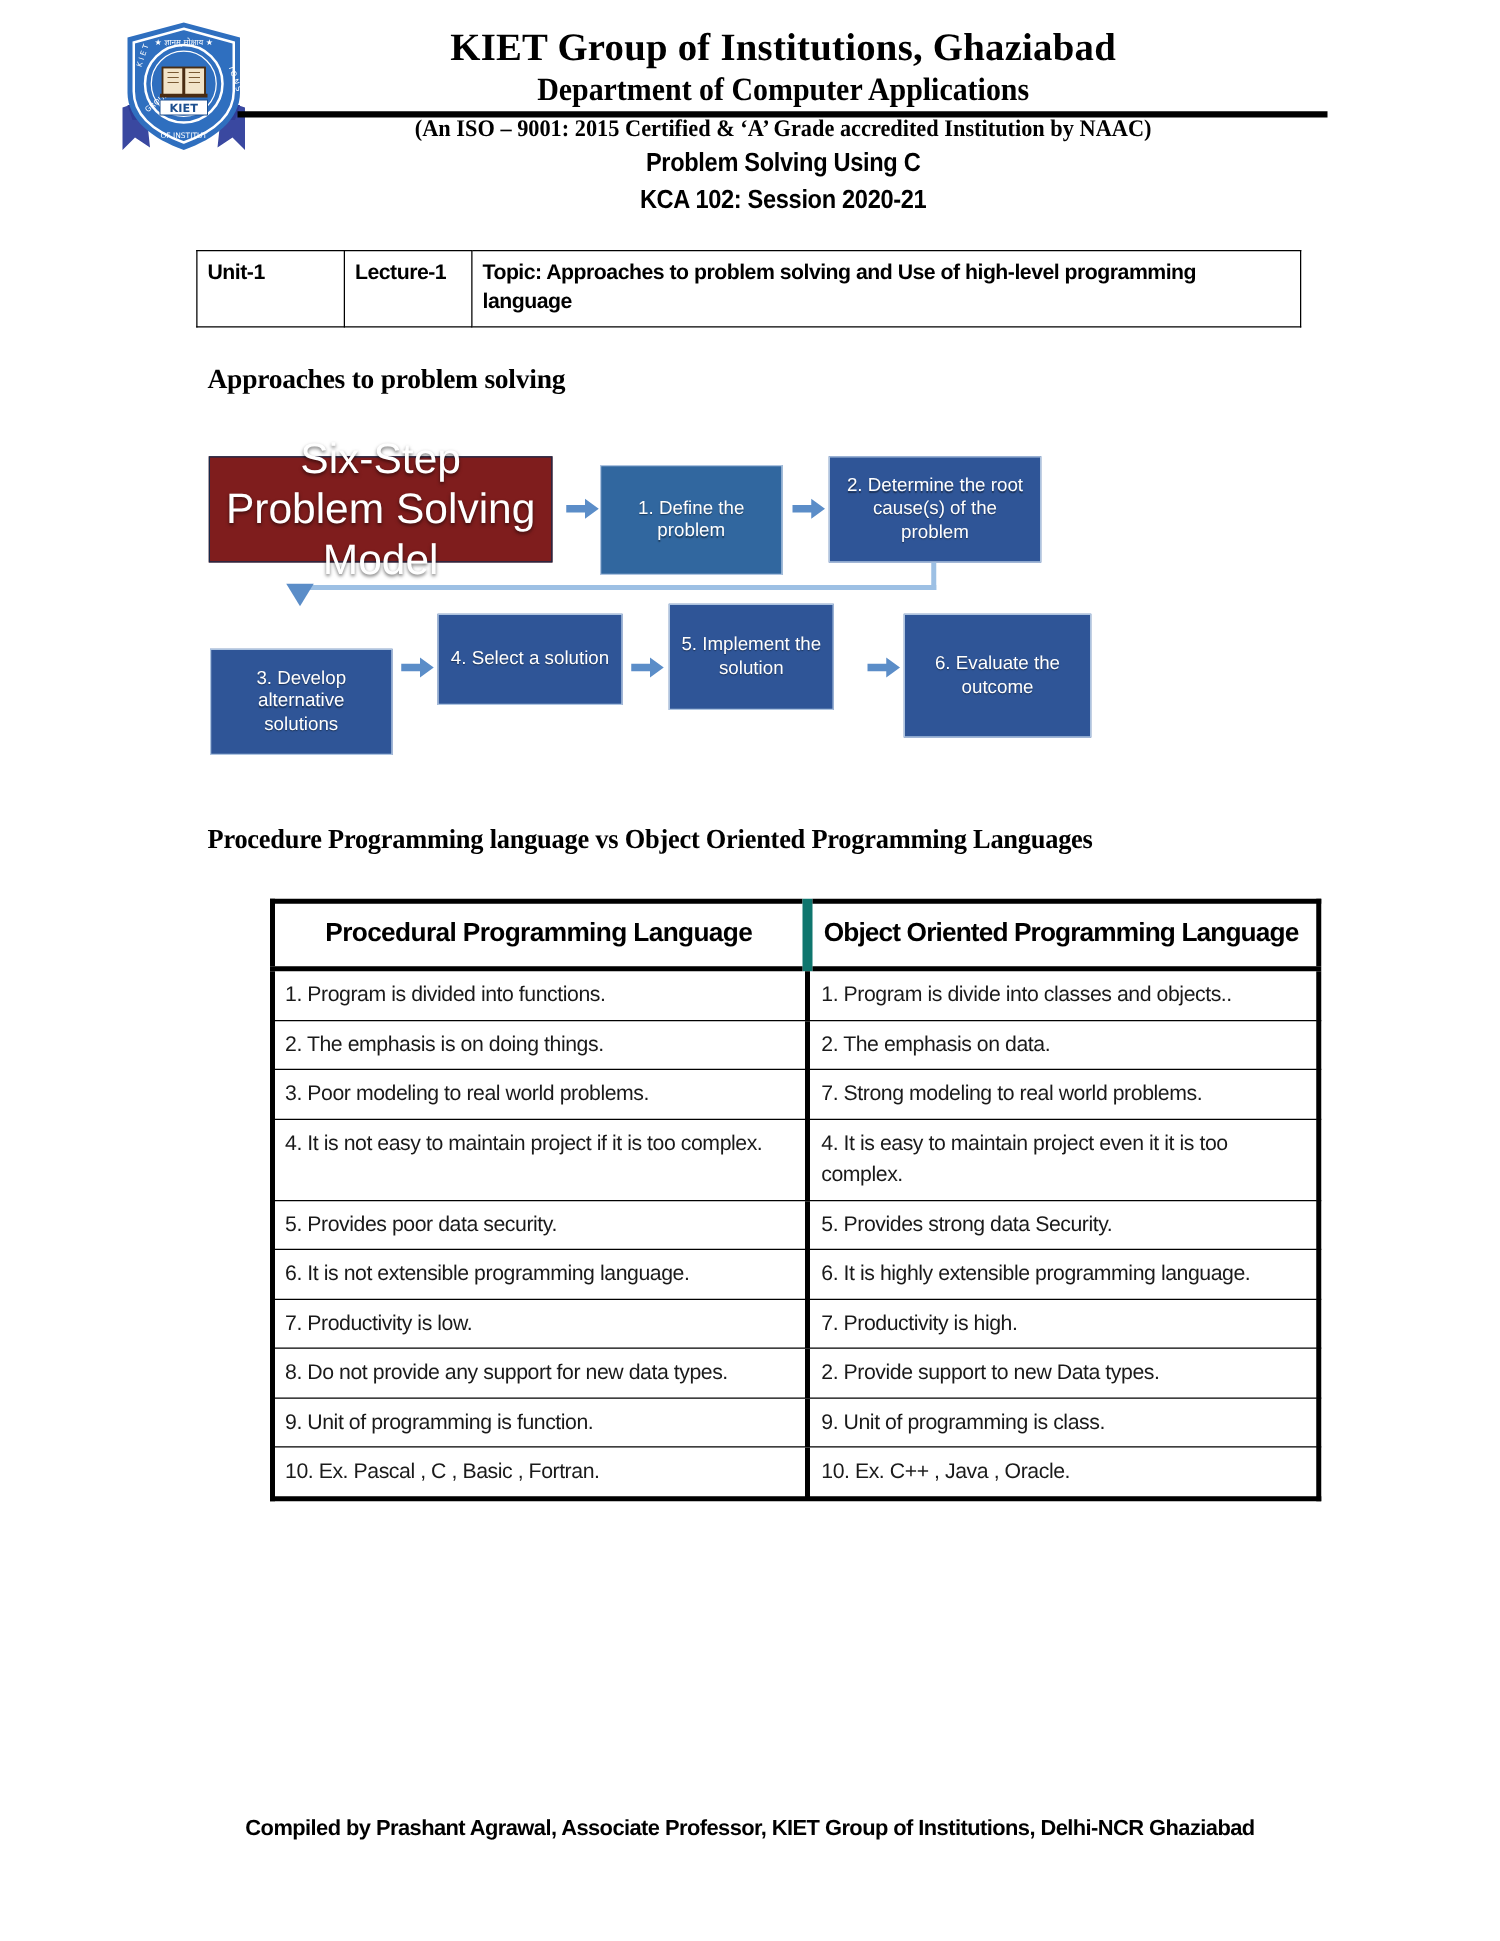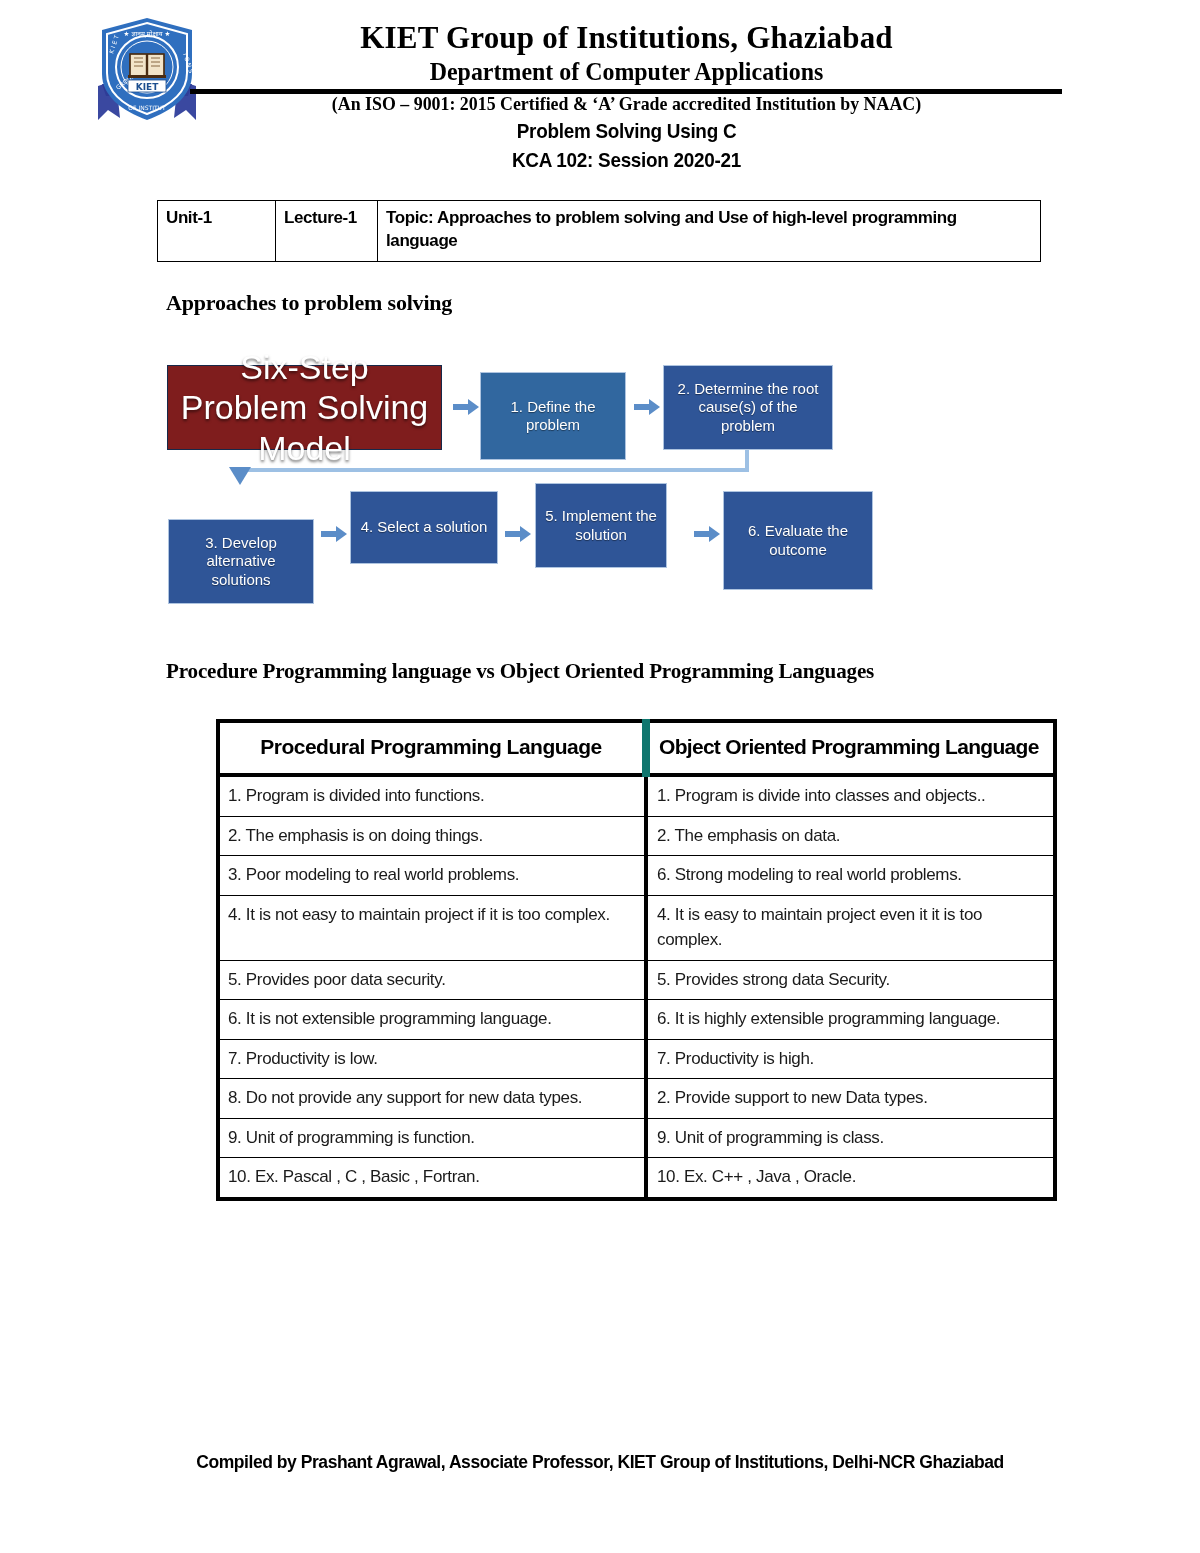--- a/index.html
+++ b/index.html
@@ -379,21 +379,21 @@
       <tr>
         <td>1. Program is divided into functions.</td>
         <td class="right-cell">1. Program is divide into classes and objects..</td>
       </tr>
       <tr>
         <td>2. The emphasis is on doing things.</td>
         <td class="right-cell">2. The emphasis on data.</td>
       </tr>
       <tr>
         <td>3. Poor modeling to real world problems.</td>
-        <td class="right-cell">6. Strong modeling to real world problems.</td>
+        <td class="right-cell">7. Strong modeling to real world problems.</td>
       </tr>
       <tr>
         <td>4. It is not easy to maintain project if it is too complex.</td>
         <td class="right-cell">4. It is easy to maintain project even it it is too complex.</td>
       </tr>
       <tr>
         <td>5. Provides poor data security.</td>
         <td class="right-cell">5. Provides strong data Security.</td>
       </tr>
       <tr>

